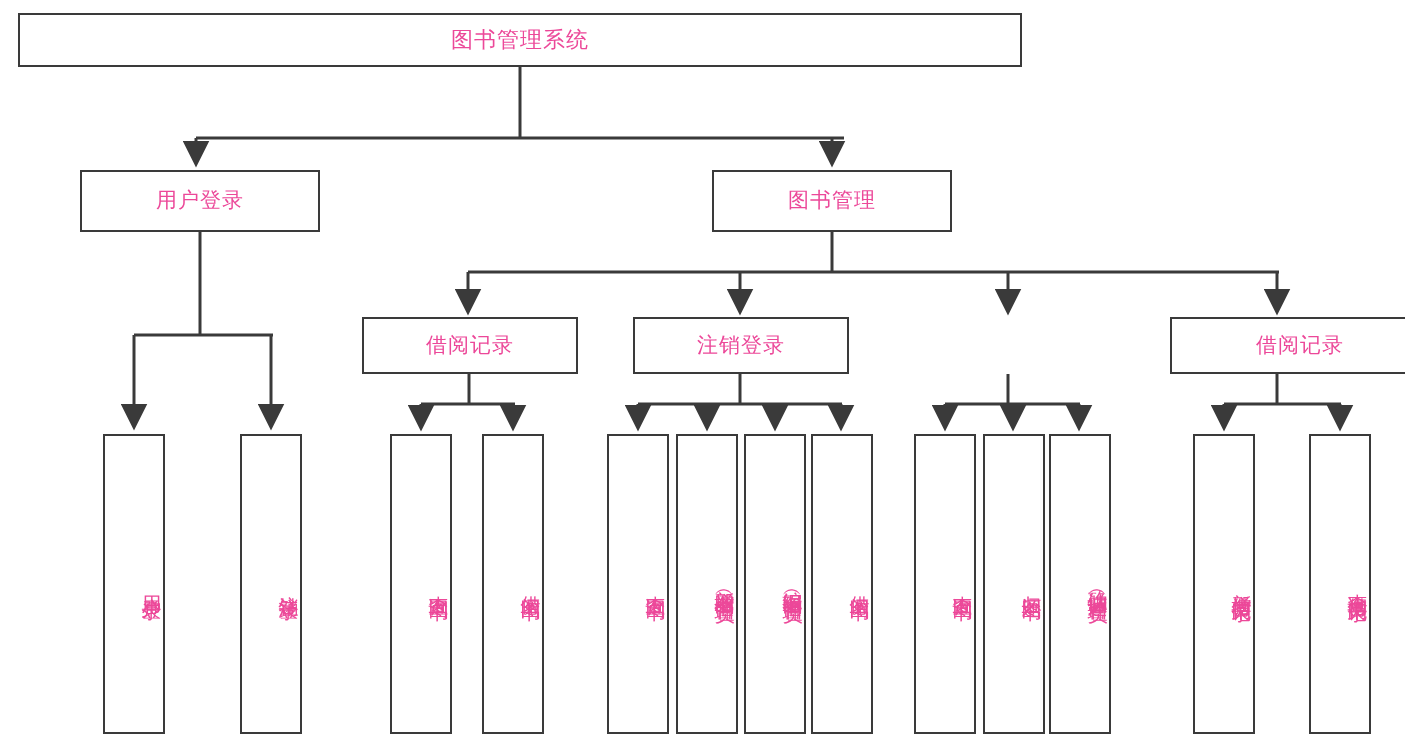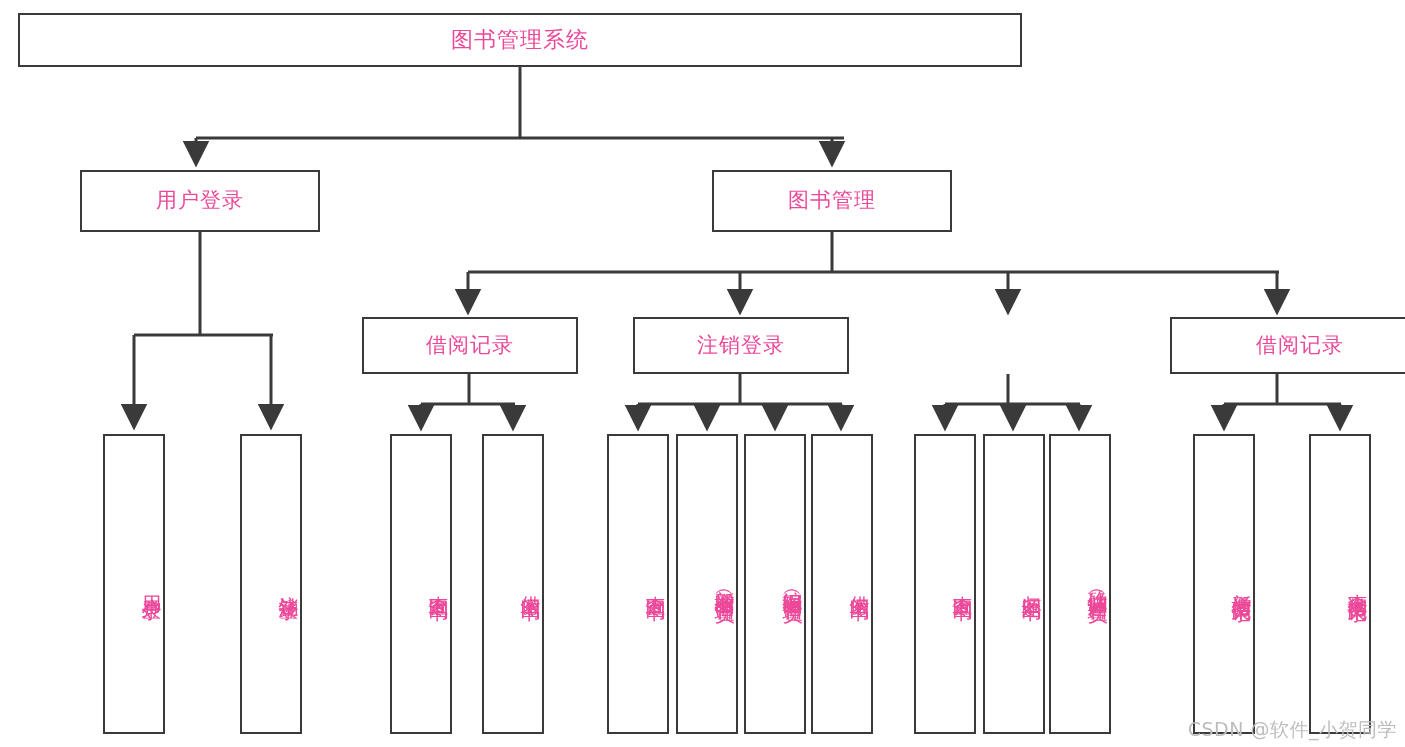--- a/index.html
+++ b/index.html
@@ -187,14 +187,13 @@
     <span class="vtext">确认归还（管理员）</span>
   </div>
 
   <div class="node vert" style="left:1193px; top:434px; width:62px; height:300px;">
     <span class="vtext">新增借阅记录</span>
   </div>
   <div class="node vert" style="left:1309px; top:434px; width:62px; height:300px;">
     <span class="vtext">查询借阅记录</span>
   </div>
 
-  <div class="watermark">CSDN @软件_小贺同学</div>
 </div>
 
 </body></html>

